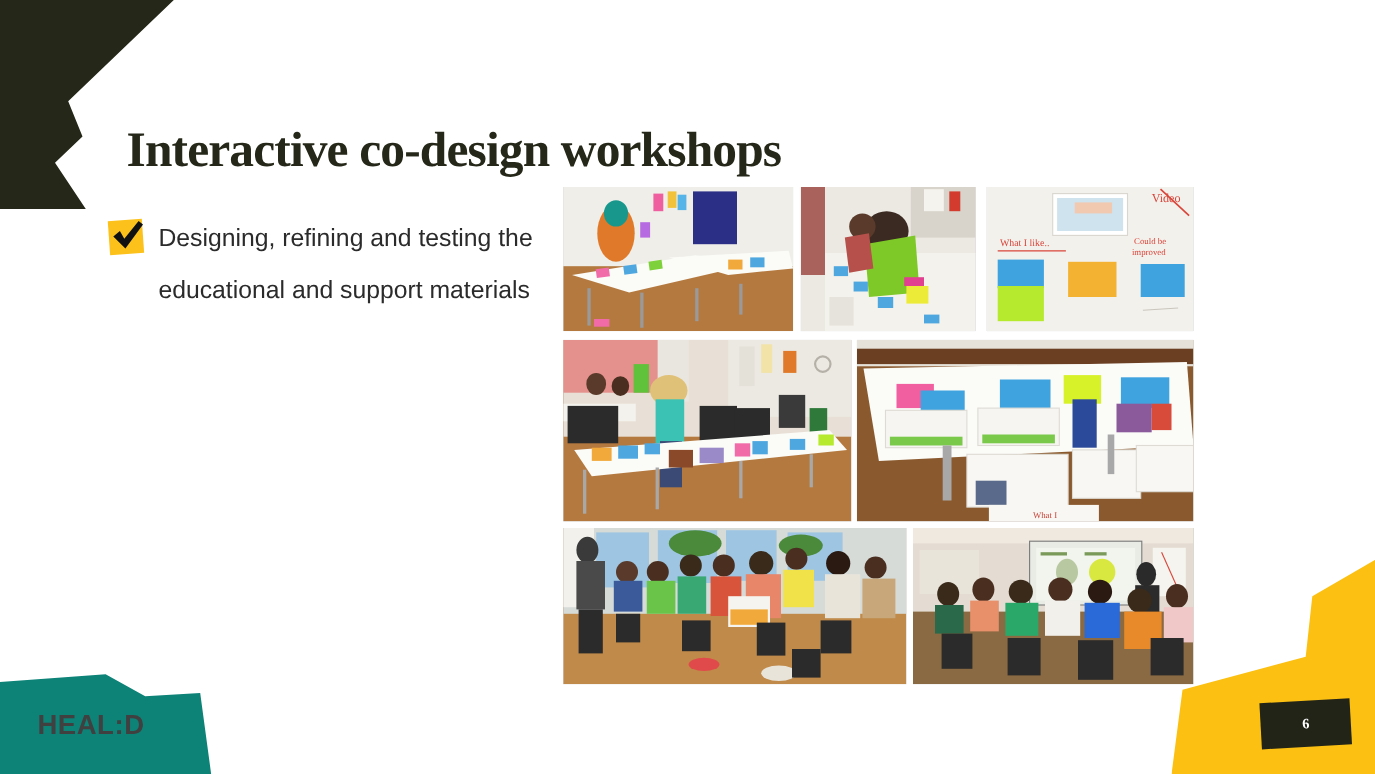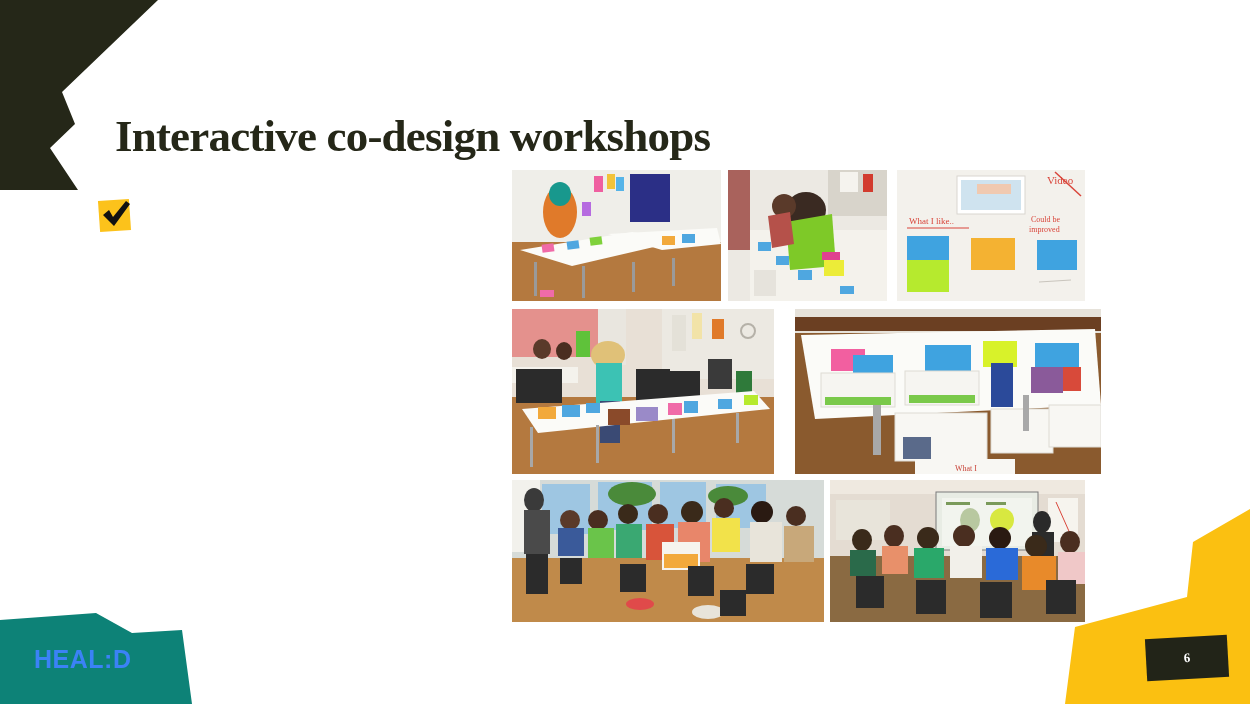--- a/index.html
+++ b/index.html
@@ -131,21 +131,21 @@
     font-family: "Liberation Serif", serif;
   }
 
   
   #logo-wordmark {
     position: absolute;
     left: 34px;
     top: 645px;
     font-size: 25px;
     font-weight: bold;
-    color: #3b82f6;
+    color: #404040;
     letter-spacing: 0.5px;
     font-family: "Liberation Sans", sans-serif;
   }
 </style>
 </head>
 <body>
 
 <div id="slide">
 
   <svg id="corner-dark" class="corner-shape" viewBox="0 0 200 190" preserveAspectRatio="none">
@@ -167,20 +167,21 @@
   <div id="bullet-list">
 
 
     <div class="bullet-item">
       <span class="bullet-check">
         <span class="check-square"></span>
         <svg class="check-mark" viewBox="0 0 38 36">
           <polygon points="7,18 13,13 17,20 30,4 34,7 18,29" fill="#111111"></polygon>
         </svg>
       </span>
+      <span class="bullet-text">Designing, refining and testing the educational and support materials</span>
     </div>
 
 
   </div>
 
   <div id="photo-collage">
 
     <div class="photo" style="left:0px; top:0px; width:209px; height:131px;">
       <svg viewBox="0 0 209 131" preserveAspectRatio="none">
         <rect x="0" y="0" width="209" height="131" fill="#e8e6e1"></rect>
@@ -283,21 +284,21 @@
         <rect x="172" y="92" width="14" height="12" fill="#4fa7e0"></rect>
         <rect x="206" y="90" width="14" height="10" fill="#4fa7e0"></rect>
         <rect x="232" y="86" width="14" height="10" fill="#b6ea2e"></rect>
         <rect x="18" y="118" width="3" height="40" fill="#a8a8a8"></rect>
         <rect x="84" y="116" width="3" height="38" fill="#a8a8a8"></rect>
         <rect x="160" y="110" width="3" height="34" fill="#a8a8a8"></rect>
         <rect x="224" y="104" width="3" height="30" fill="#a8a8a8"></rect>
       </svg>
     </div>
 
-    <div class="photo" style="left:267px; top:139px; width:306px; height:165px;margin-left:16px;">
+    <div class="photo" style="left:267px; top:139px; width:306px; height:165px;">
       <svg viewBox="0 0 306 165" preserveAspectRatio="none">
         <rect x="0" y="0" width="306" height="165" fill="#8a5a2e"></rect>
         <rect x="0" y="0" width="306" height="24" fill="#e6e2da"></rect>
         <rect x="0" y="8" width="306" height="14" fill="#6b3f22"></rect>
         <polygon points="6,26 300,20 306,96 20,110" fill="#fbfbf8"></polygon>
         <rect x="36" y="40" width="34" height="22" fill="#f25fa0"></rect>
         <rect x="58" y="46" width="40" height="26" fill="#3fa3e0"></rect>
         <rect x="130" y="36" width="46" height="30" fill="#3fa3e0"></rect>
         <rect x="188" y="32" width="34" height="26" fill="#d8f22a"></rect>
         <rect x="240" y="34" width="44" height="28" fill="#3fa3e0"></rect>

